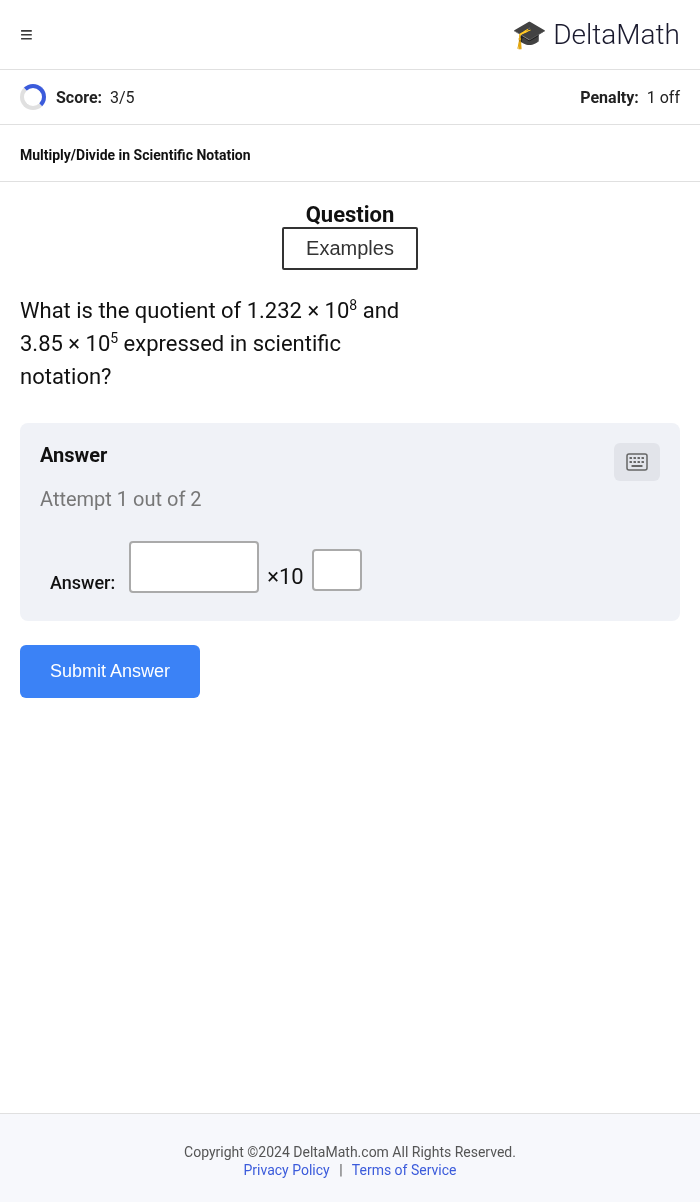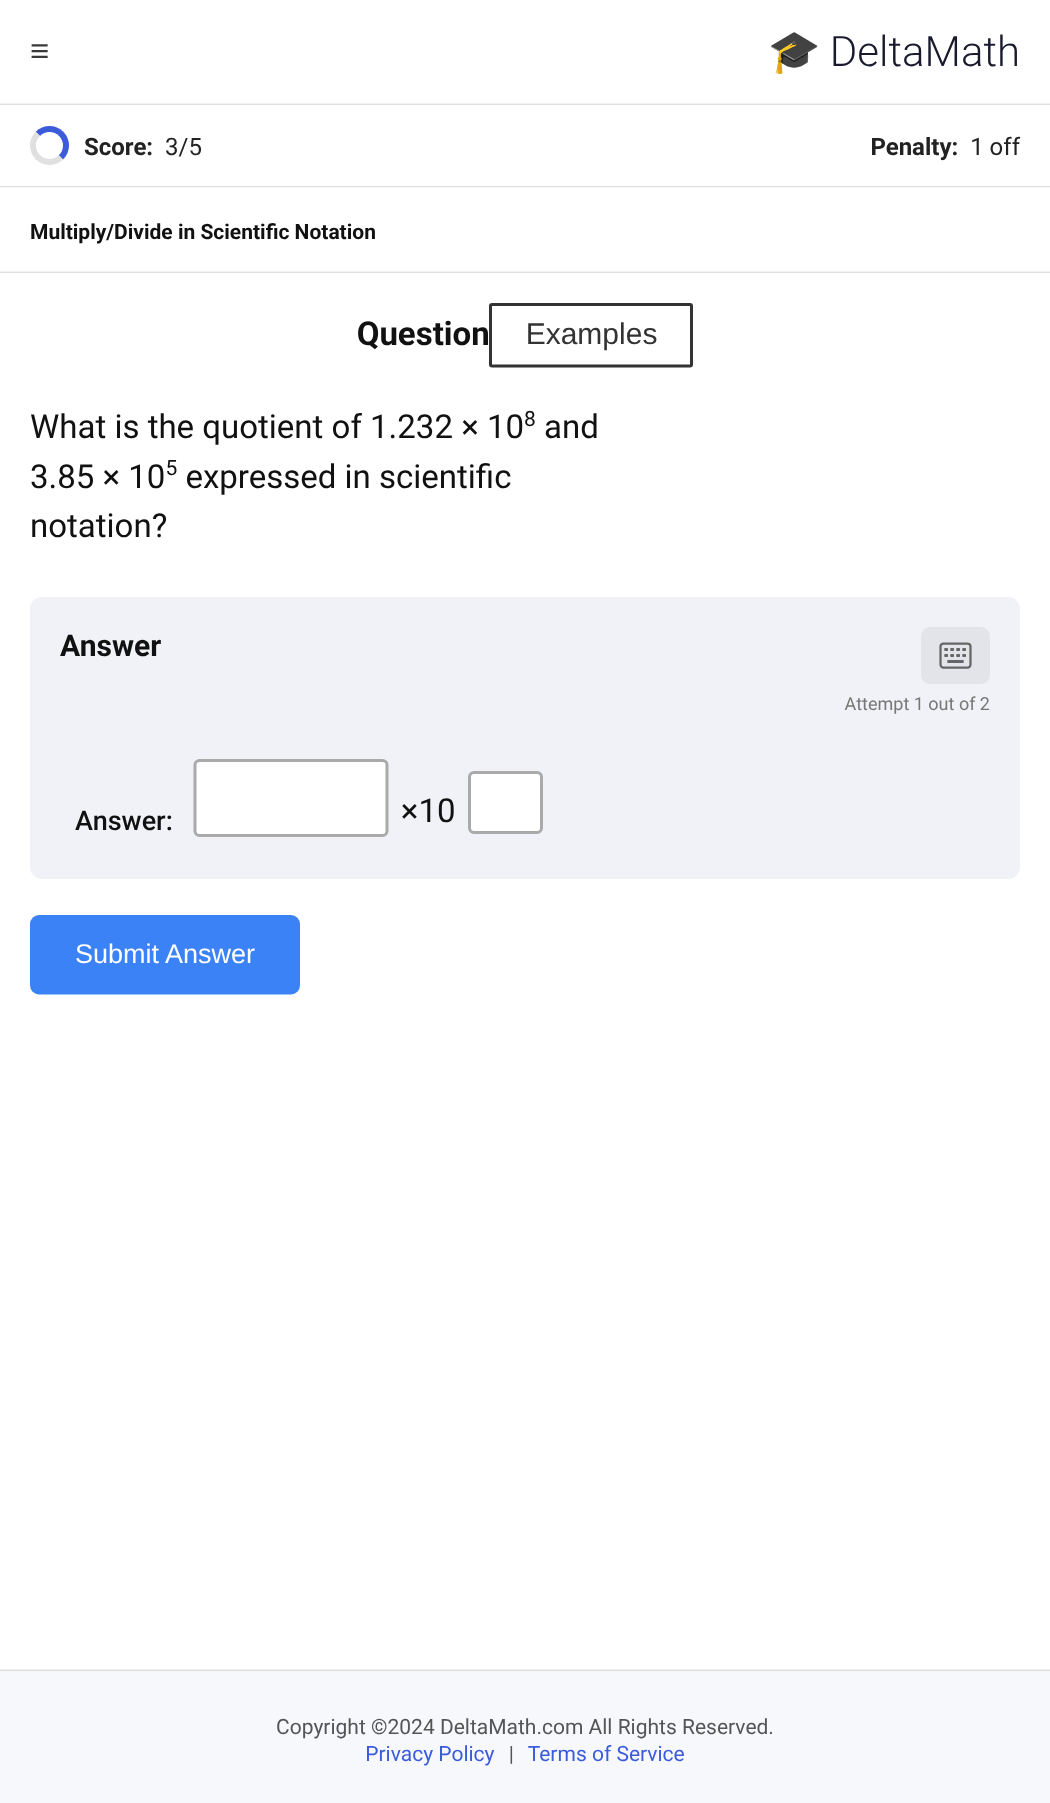--- a/index.html
+++ b/index.html
@@ -116,20 +116,21 @@
     
     .question-area {
       padding: 20px 20px 0 20px;
       background: #fff;
     }
     .question-header {
       display: flex;
       align-items: center;
       justify-content: center;
       margin-bottom: 24px;
+      flex-direction: column;
     }
     .question-label {
       font-size: 22px;
       font-weight: 700;
       color: #111;
     }
     .examples-button {
       border: 2px solid #333;
       border-radius: 2px;
       background: #fff;
@@ -173,24 +174,23 @@
       width: 46px;
       height: 38px;
       display: flex;
       align-items: center;
       justify-content: center;
       cursor: pointer;
       font-size: 18px;
       color: #555;
     }
     .attempt-text {
-      font-size: 12px;
+      font-size: 20px;
       color: #777;
       margin-bottom: 30px;
-      text-align: right;
     }
     .answer-input-row {
       display: flex;
       align-items: flex-end;
       gap: 6px;
       padding-left: 10px;
     }
     .answer-row-label {
       font-size: 18px;
       color: #111;

